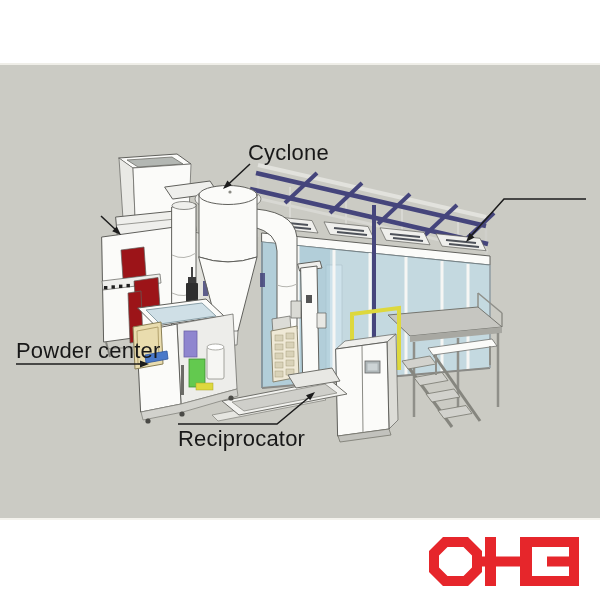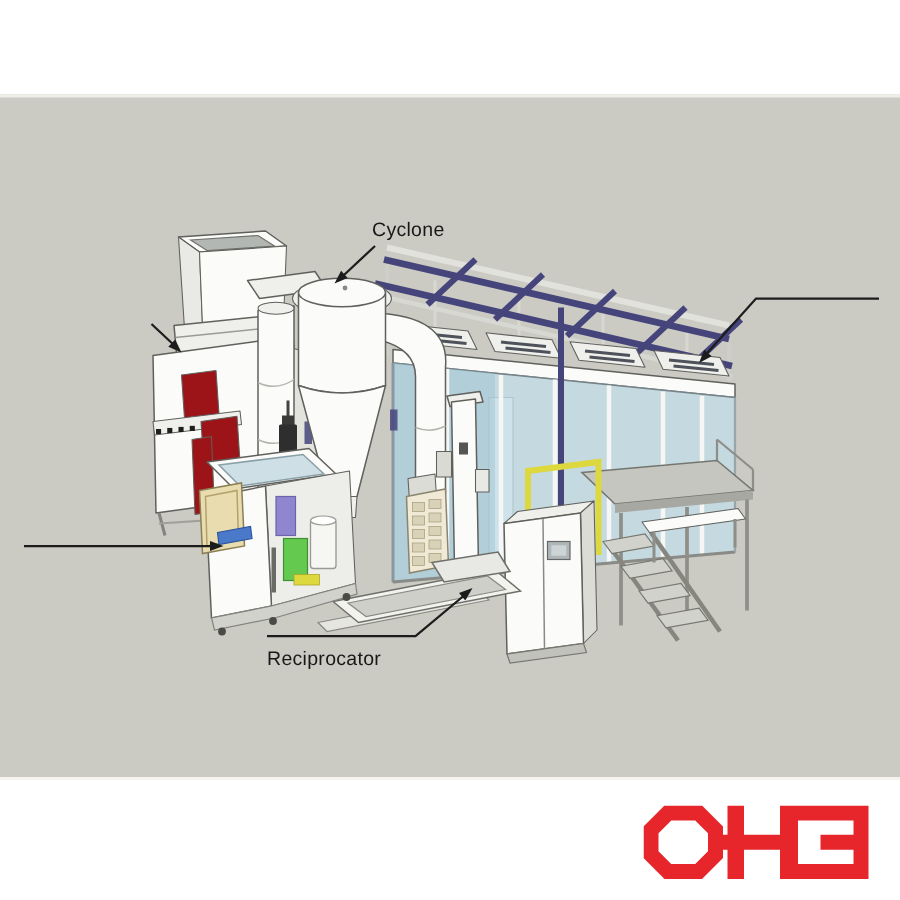--- a/index.html
+++ b/index.html
@@ -8,21 +8,21 @@
     font-family:"Liberation Sans", sans-serif;overflow:hidden;
   }
   .scene{
     position:absolute;left:0;top:63px;width:600px;height:453px;
     background:var(--scene-bg,#cbcbc4);
     border-top:2px solid #efeee8;border-bottom:2px solid #f4f3ed;
     box-sizing:content-box;
   }
   .scene svg{position:absolute;left:0;top:0;}
   .label{
-    position:absolute;font-size:13px;line-height:21px;color:var(--label-text,#181818);
+    position:absolute;font-size:22px;line-height:21px;color:var(--label-text,#181818);
     letter-spacing:.2px;white-space:nowrap;z-index:5;
   }
   .logo{position:absolute;left:429px;top:537px;width:152px;height:50px;}
   .sr{position:absolute;width:1px;height:1px;overflow:hidden;clip:rect(0 0 0 0);white-space:nowrap;}
   
   .o{stroke:var(--outline,#60605c);stroke-width:1;stroke-linejoin:round;stroke-linecap:round;}
   .ot{stroke:var(--outline,#60605c);stroke-width:.7;stroke-linejoin:round;}
   .w{fill:var(--machine-white,#fbfbf9);}
   .w2{fill:#efefec;}
   .red{fill:var(--door-red,#9c1418);}
@@ -231,20 +231,21 @@
       <polyline class="lead" points="586,134 504,134 470,172"></polyline>
       <polygon class="leadf" points="466,177 469.5,168.1 474.5,172.5"></polygon>
       <line class="lead" x1="16" y1="299" x2="142" y2="299"></line>
       <polygon class="leadf" points="149,299 140,295.6 140,302.4"></polygon>
       <polyline class="lead" points="178,359 277,359 310,331.5"></polyline>
       <polygon class="leadf" points="315,327 310.2,335.3 306,330.3"></polygon>
     </g>
   </svg>
 
   <div class="label" style="left:248px;top:77px">Cyclone</div>
+  <div class="label" style="left:16px;top:275px">Powder center</div>
   <div class="label" style="left:178px;top:363px">Reciprocator</div>
 </div>
 
 <svg class="logo" viewBox="0 0 152 50">
   <path fill-rule="evenodd" d="M14,0 L39,0 L53,14 L53,35 L39,49 L14,49 L0,35 L0,14 Z M18.5,10 L34.5,10 L43,18.5 L43,30.5 L34.5,39 L18.5,39 L10,30.5 L10,18.5 Z"></path>
   <rect x="56" y="0" width="11" height="49"></rect>
   <rect x="49" y="19.5" width="43" height="10"></rect>
   <path fill-rule="evenodd" d="M91,0 H150 V49 H91 Z M103,10 H140 V19.5 H118 V29.5 H140 V39 H103 Z"></path>
 </svg>
 <span class="sr">CHG</span>

